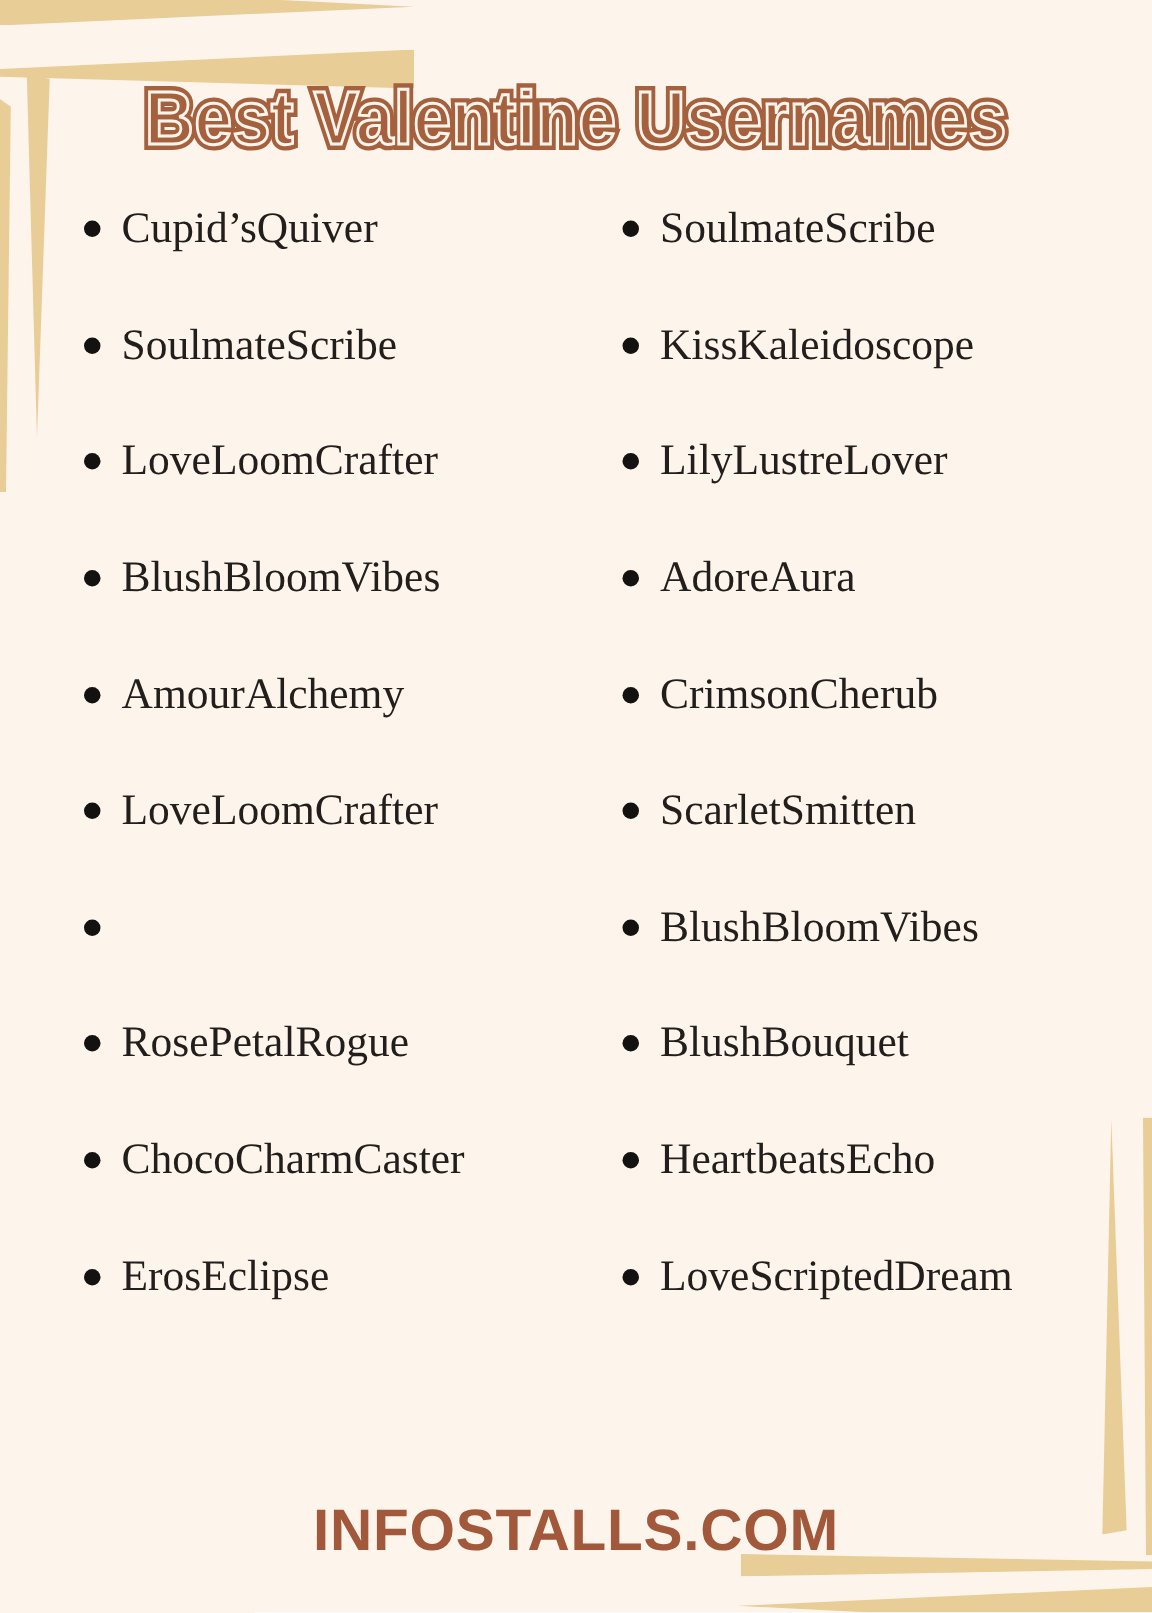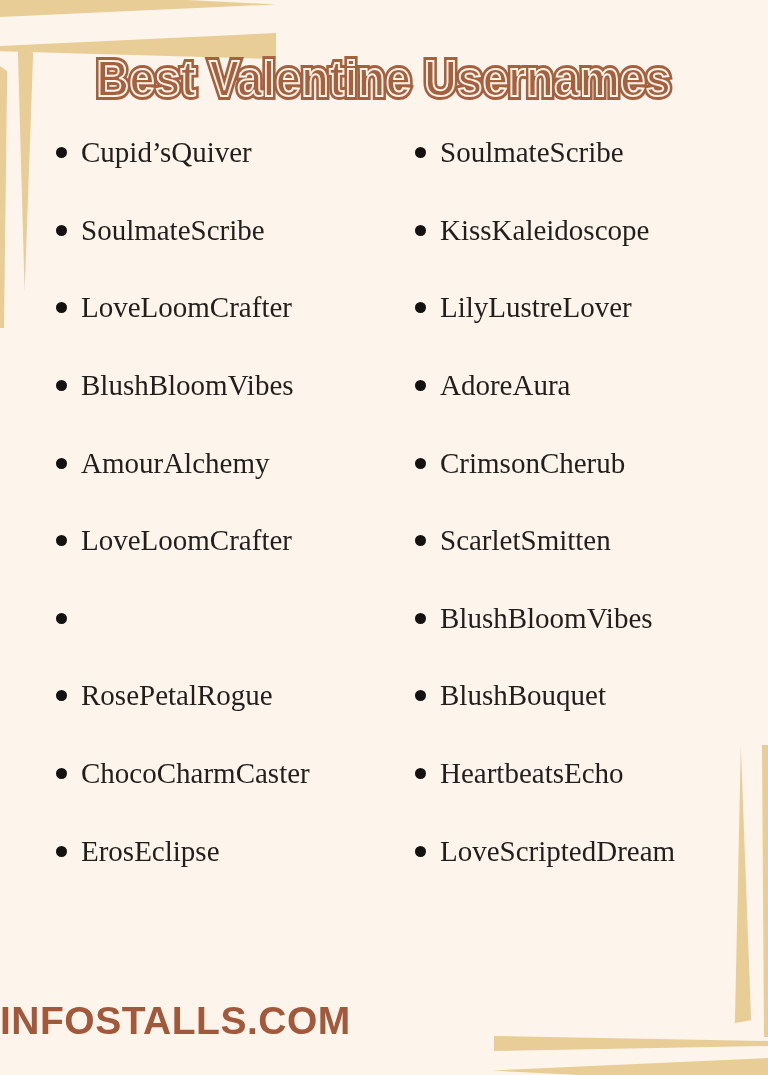--- a/index.html
+++ b/index.html
@@ -78,20 +78,21 @@
     background: var(--bullet);
     margin-right: 14px;
     flex: none;
   }
 
   
   .footer {
     position: absolute;
     top: 1000px; left: 0;
     width: 100%;
+    text-align: center;
     font-family: "Liberation Sans", sans-serif;
     font-weight: 700;
     font-size: 39px;
     line-height: 1.1;
     letter-spacing: 0.5px;
     color: var(--footer-brown);
   }
 </style>
 </head>
 <body>

